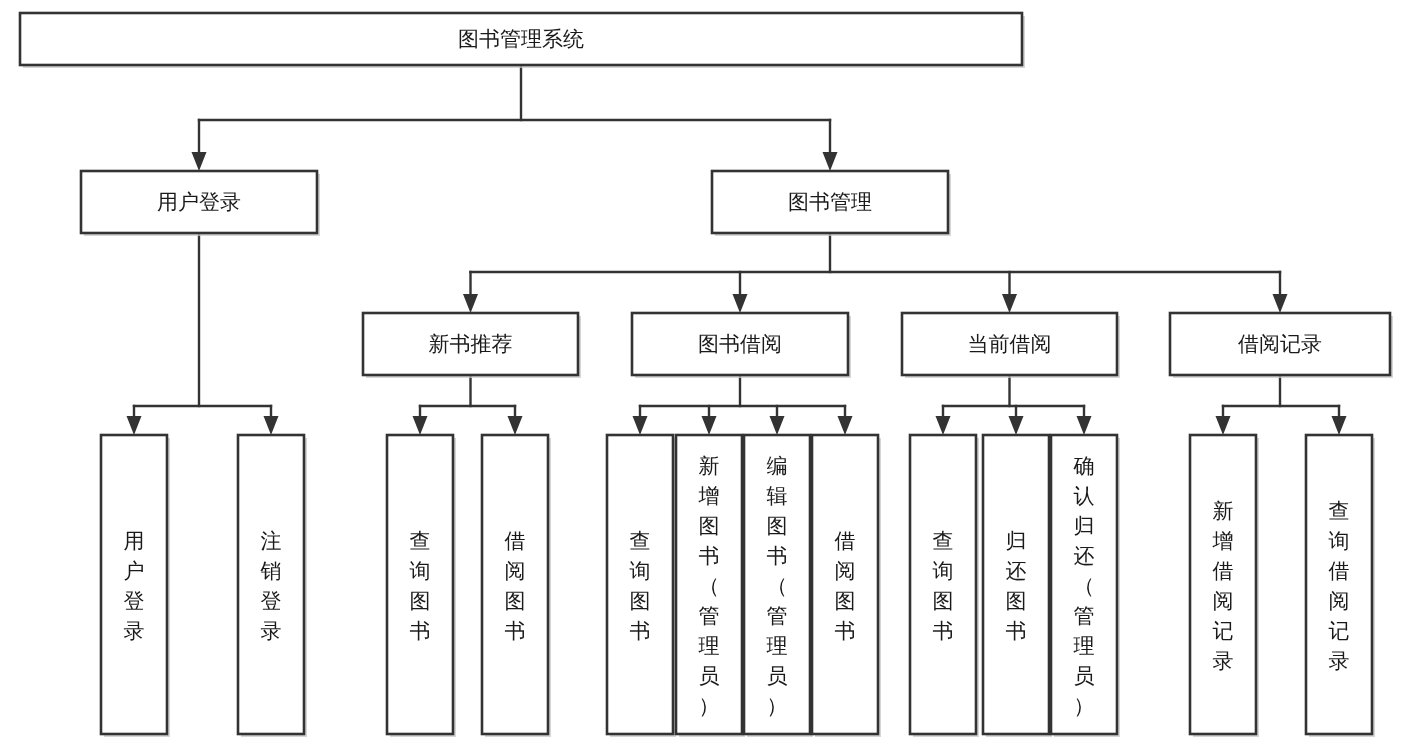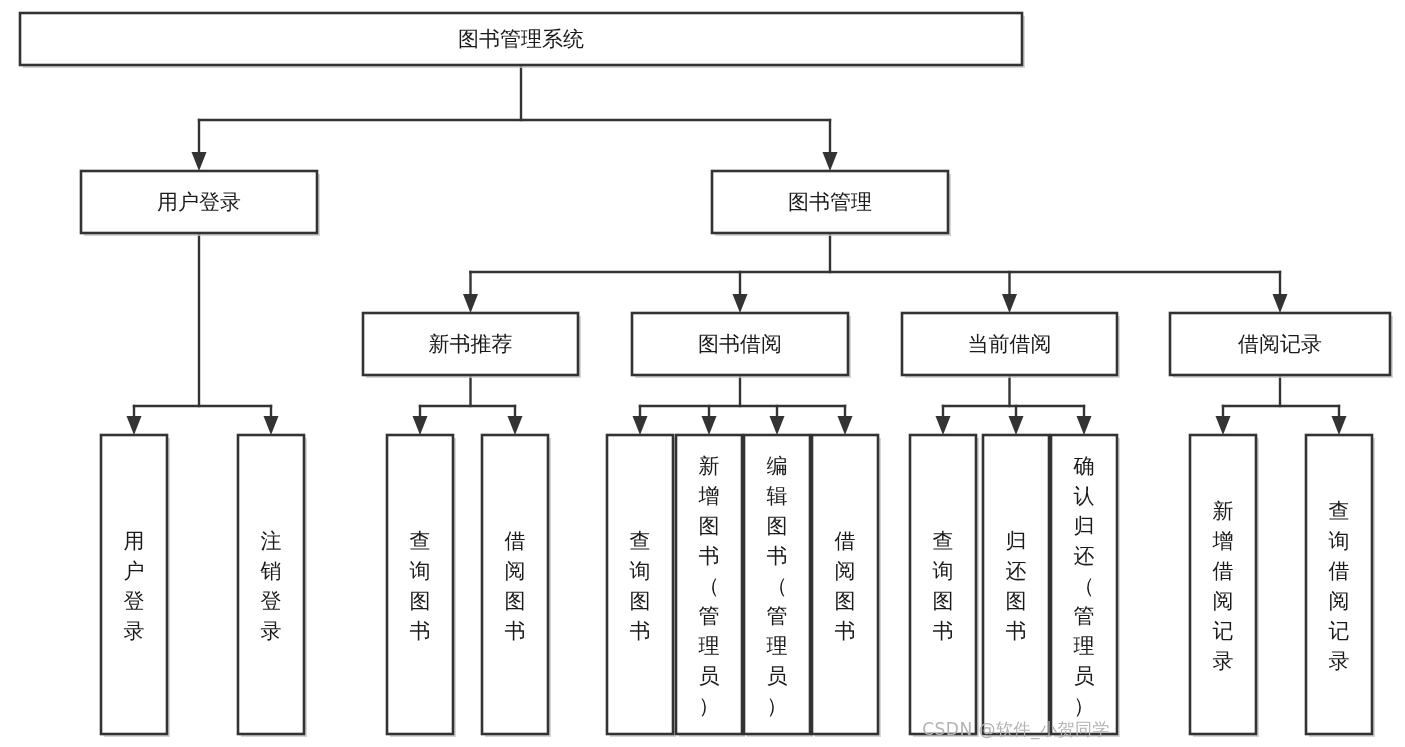--- a/index.html
+++ b/index.html
@@ -224,14 +224,13 @@
           <rect x="1190" y="435" width="66" height="299" class="node-box"></rect>
           <text x="1223" class="node-label-v"><tspan x="1223" y="517.9">新</tspan><tspan x="1223" y="547.9">增</tspan><tspan x="1223" y="577.9">借</tspan><tspan x="1223" y="607.9">阅</tspan><tspan x="1223" y="637.9">记</tspan><tspan x="1223" y="667.9">录</tspan></text>
         </g>
         <g>
           <rect x="1309" y="438" width="66" height="299" class="node-shadow"></rect>
           <rect x="1306" y="435" width="66" height="299" class="node-box"></rect>
           <text x="1339" class="node-label-v"><tspan x="1339" y="517.9">查</tspan><tspan x="1339" y="547.9">询</tspan><tspan x="1339" y="577.9">借</tspan><tspan x="1339" y="607.9">阅</tspan><tspan x="1339" y="637.9">记</tspan><tspan x="1339" y="667.9">录</tspan></text>
         </g>
       </g>
   </svg>
-  <div class="watermark">CSDN @软件_小贺同学</div>
 </div>
 
 </body></html>

